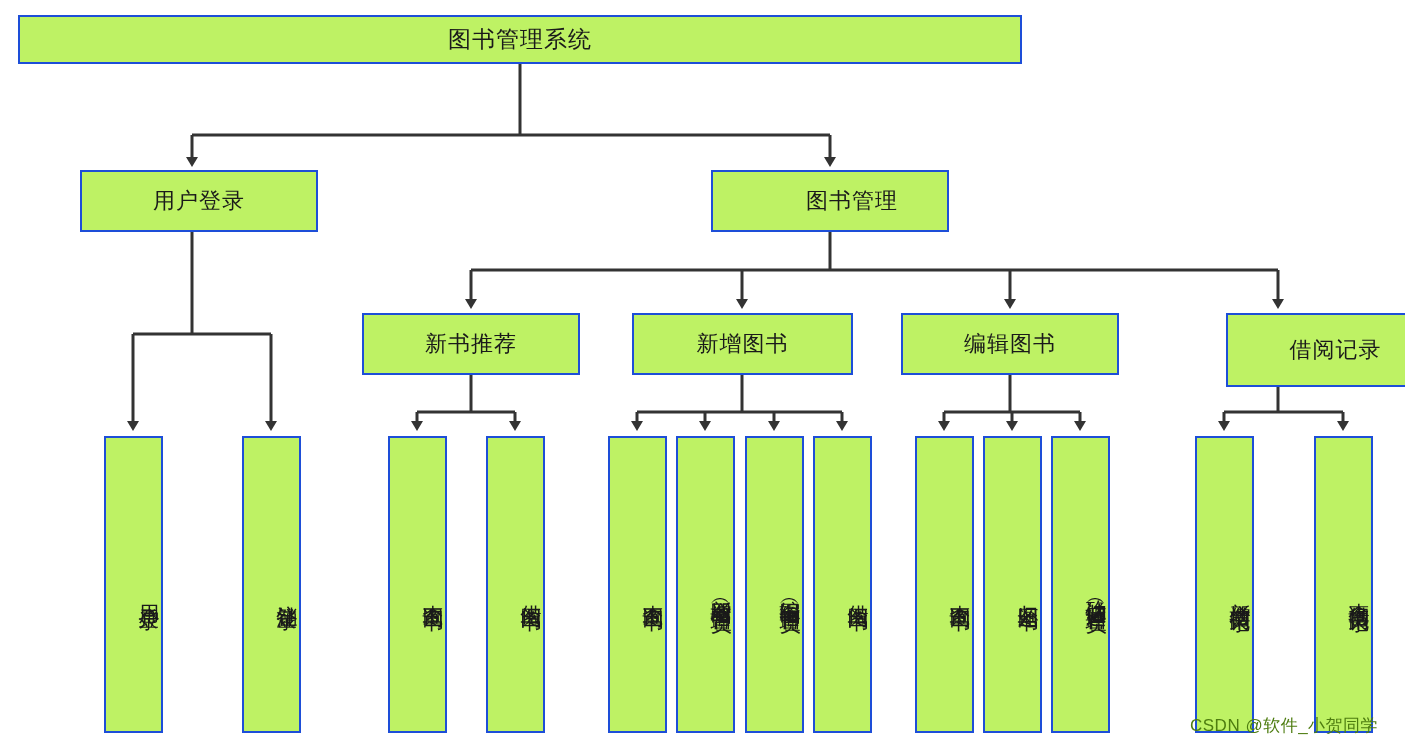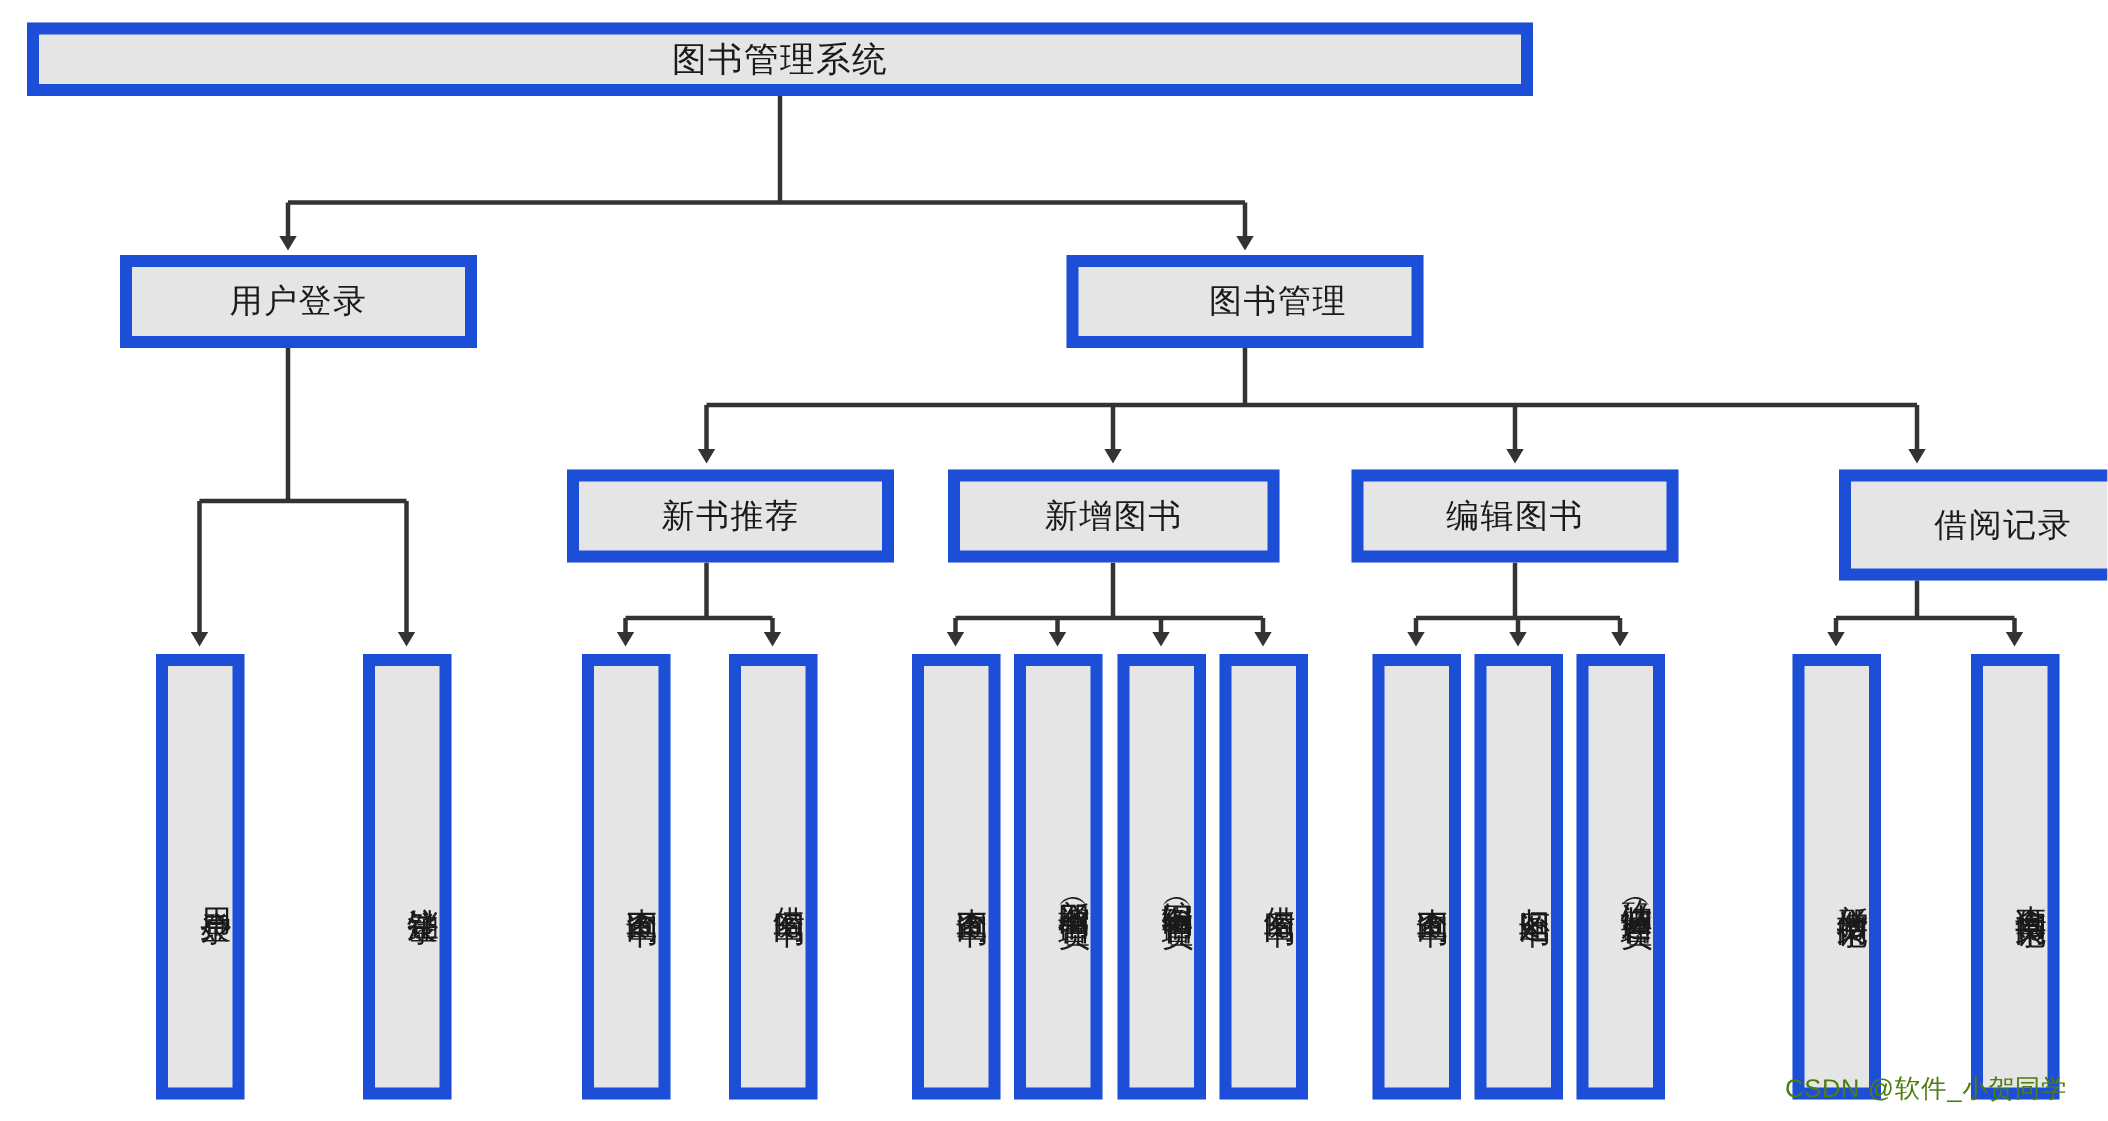--- a/index.html
+++ b/index.html
@@ -22,22 +22,22 @@
     position: absolute;
     left: 0;
     top: 0;
     width: 1405px;
     height: 747px;
     pointer-events: none;
   }
   .node {
     position: absolute;
     box-sizing: border-box;
-    background: #e5e5e5;
-    border: 8px solid #1d4ed8;
+    background: #bef264;
+    border: 2px solid #1d4ed8;
     display: flex;
     align-items: center;
     justify-content: center;
     color: #1a1a1a;
     text-align: center;
   }
   .node.horiz {
     font-size: 22px;
     line-height: 1.2;
     letter-spacing: 1px;
@@ -122,21 +122,21 @@
       <path d="M1224,412 L1224,422" marker-end="url(#arrow)"></path>
       <path d="M1343,412 L1343,422" marker-end="url(#arrow)"></path>
     </g>
   </svg>
 
   <div class="node horiz root" style="left:18px; top:15px; width:1004px; height:49px;">图书管理系统</div>
 
   <div class="node horiz" style="left:80px; top:170px; width:238px; height:62px;">用户登录</div>
   <div class="node horiz" style="left:711px; top:170px; width:238px; height:62px;padding-left:44px;">图书管理</div>
 
-  <div class="node horiz" style="left:362px; top:313px; width:218px; height:62px;margin-left:16px;">新书推荐</div>
+  <div class="node horiz" style="left:362px; top:313px; width:218px; height:62px;">新书推荐</div>
   <div class="node horiz" style="left:632px; top:313px; width:221px; height:62px;">新增图书</div>
   <div class="node horiz" style="left:901px; top:313px; width:218px; height:62px;">编辑图书</div>
   <div class="node horiz" style="left:1226px; top:313px; width:219px; height:74px;">借阅记录</div>
 
   <div class="node vert" style="left:104px; top:436px; width:59px; height:297px;">
     <span class="vlabel">用户登录</span>
   </div>
   <div class="node vert" style="left:242px; top:436px; width:59px; height:297px;">
     <span class="vlabel">注销登录</span>
   </div>

